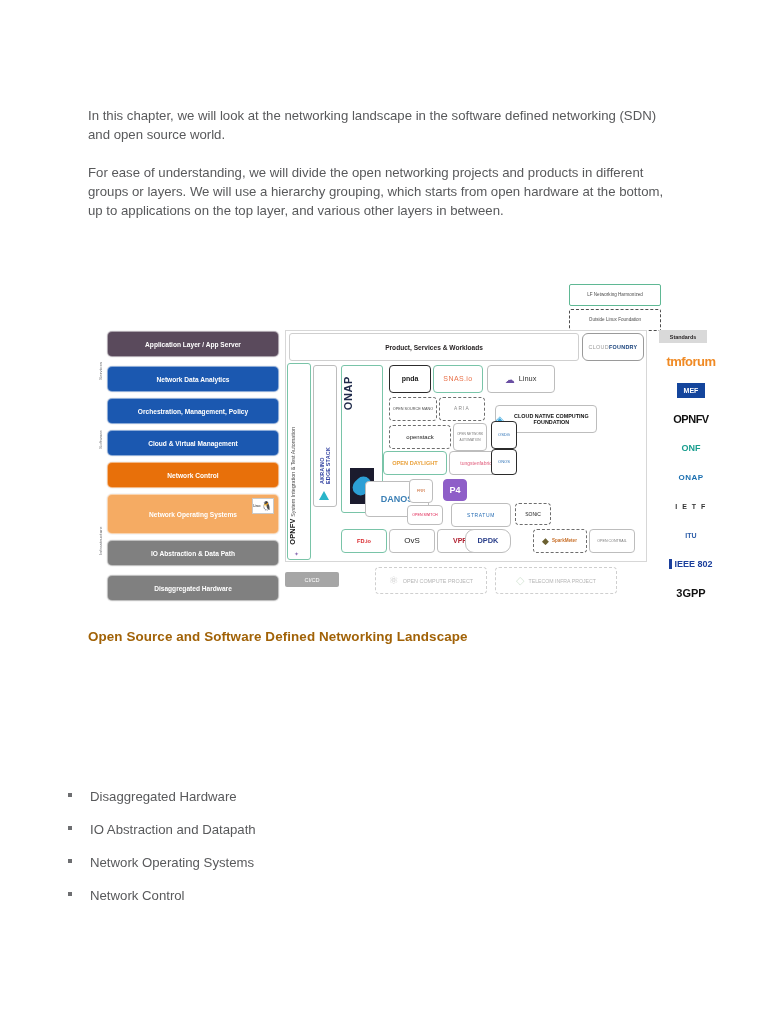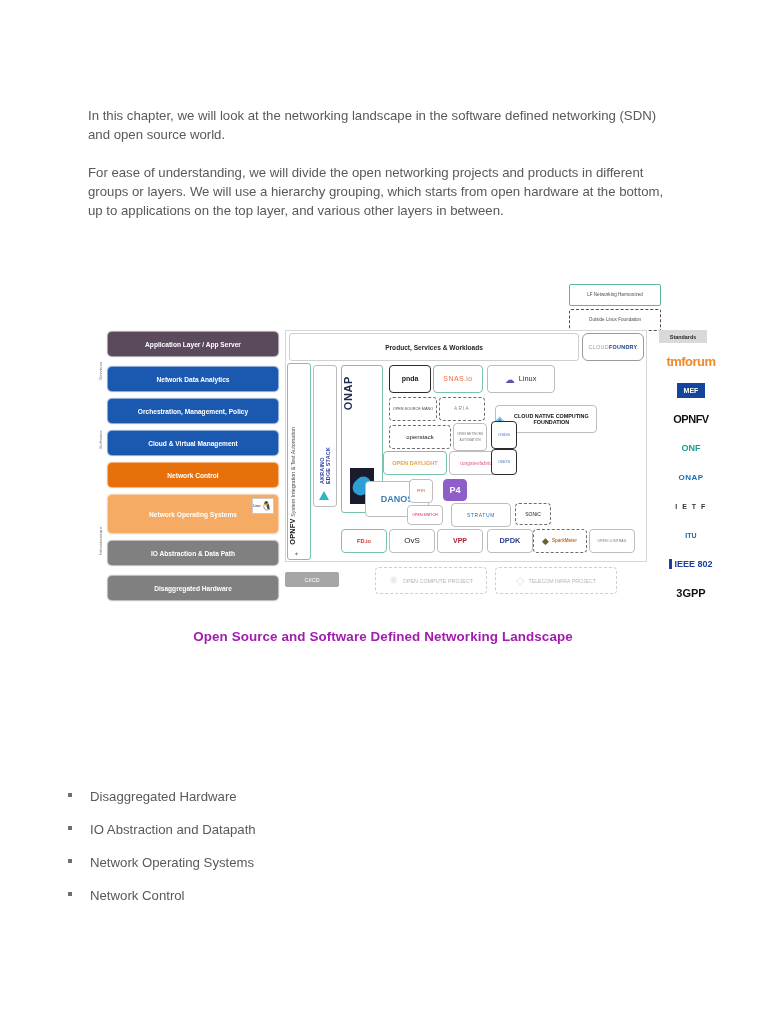--- a/index.html
+++ b/index.html
@@ -10,22 +10,22 @@
   }
   .page{position:relative;width:768px;height:1024px;}
 
   
   .prose{position:absolute;left:88px;width:590px;font-size:13.2px;line-height:19px;color:#58595b;}
   #para1{top:93px;}
   #para2{top:150px;}
   #para3{top:709px;}
 
   
-  .caption{position:absolute;top:629px;left:88px;width:590px;text-align:center;
-    font-size:13.4px;font-weight:bold;color:#a21caf;letter-spacing:.1px;}
+  .caption{position:absolute;top:629px;left:88px;width:590px;
+    font-size:13.4px;font-weight:bold;color:#a16207;letter-spacing:.1px;}
 
   
   .bullets{position:absolute;top:787px;left:60px;width:600px;list-style:none;margin:0;padding:0;}
   .bullets li{position:relative;padding-left:30px;font-size:13.2px;color:#58595b;height:33px;line-height:19px;}
   .bullets li .bullet{position:absolute;left:8px;top:6px;width:4px;height:4px;background:#6d6e71;}
 
   
   .diagram{position:absolute;left:95px;top:275px;width:650px;height:330px;font-size:5px;}
 
   
@@ -248,21 +248,21 @@
 
     <div class="card green" style="left:246px;top:254px;width:44px;height:22px;">
       <span class="lbl" style="font-size:5.6px;color:#d9252a;font-weight:bold;">FD.io</span>
       </div>
     <div class="card" style="left:294px;top:254px;width:44px;height:22px;">
       <span class="lbl" style="font-size:8px;color:#222;">OvS</span>
       </div>
     <div class="card" style="left:342px;top:254px;width:44px;height:22px;">
       <span class="lbl" style="font-size:7px;color:#b02030;font-weight:bold;">VPP</span>
       </div>
-    <div class="card" style="left:392px;top:254px;width:44px;height:22px;">
+    <div class="card" style="left:370px;top:254px;width:44px;height:22px;border-radius:9px;">
       <span class="lbl" style="font-size:7.4px;color:#2a3f8a;font-weight:bold;">DPDK</span>
       </div>
     <div class="card dash" style="left:438px;top:254px;width:52px;height:22px;gap:2px;">
       <span style="font-size:9px;color:#6b6030;">◆</span>
       <span class="lbl" style="font-size:4.6px;color:#c8702a;font-weight:bold;">SparkMeter</span>
       </div>
     <div class="card" style="left:494px;top:254px;width:44px;height:22px;">
       <span class="lbl" style="font-size:3.6px;color:#777;">OPEN CONTRAIL</span>
       </div>
 

